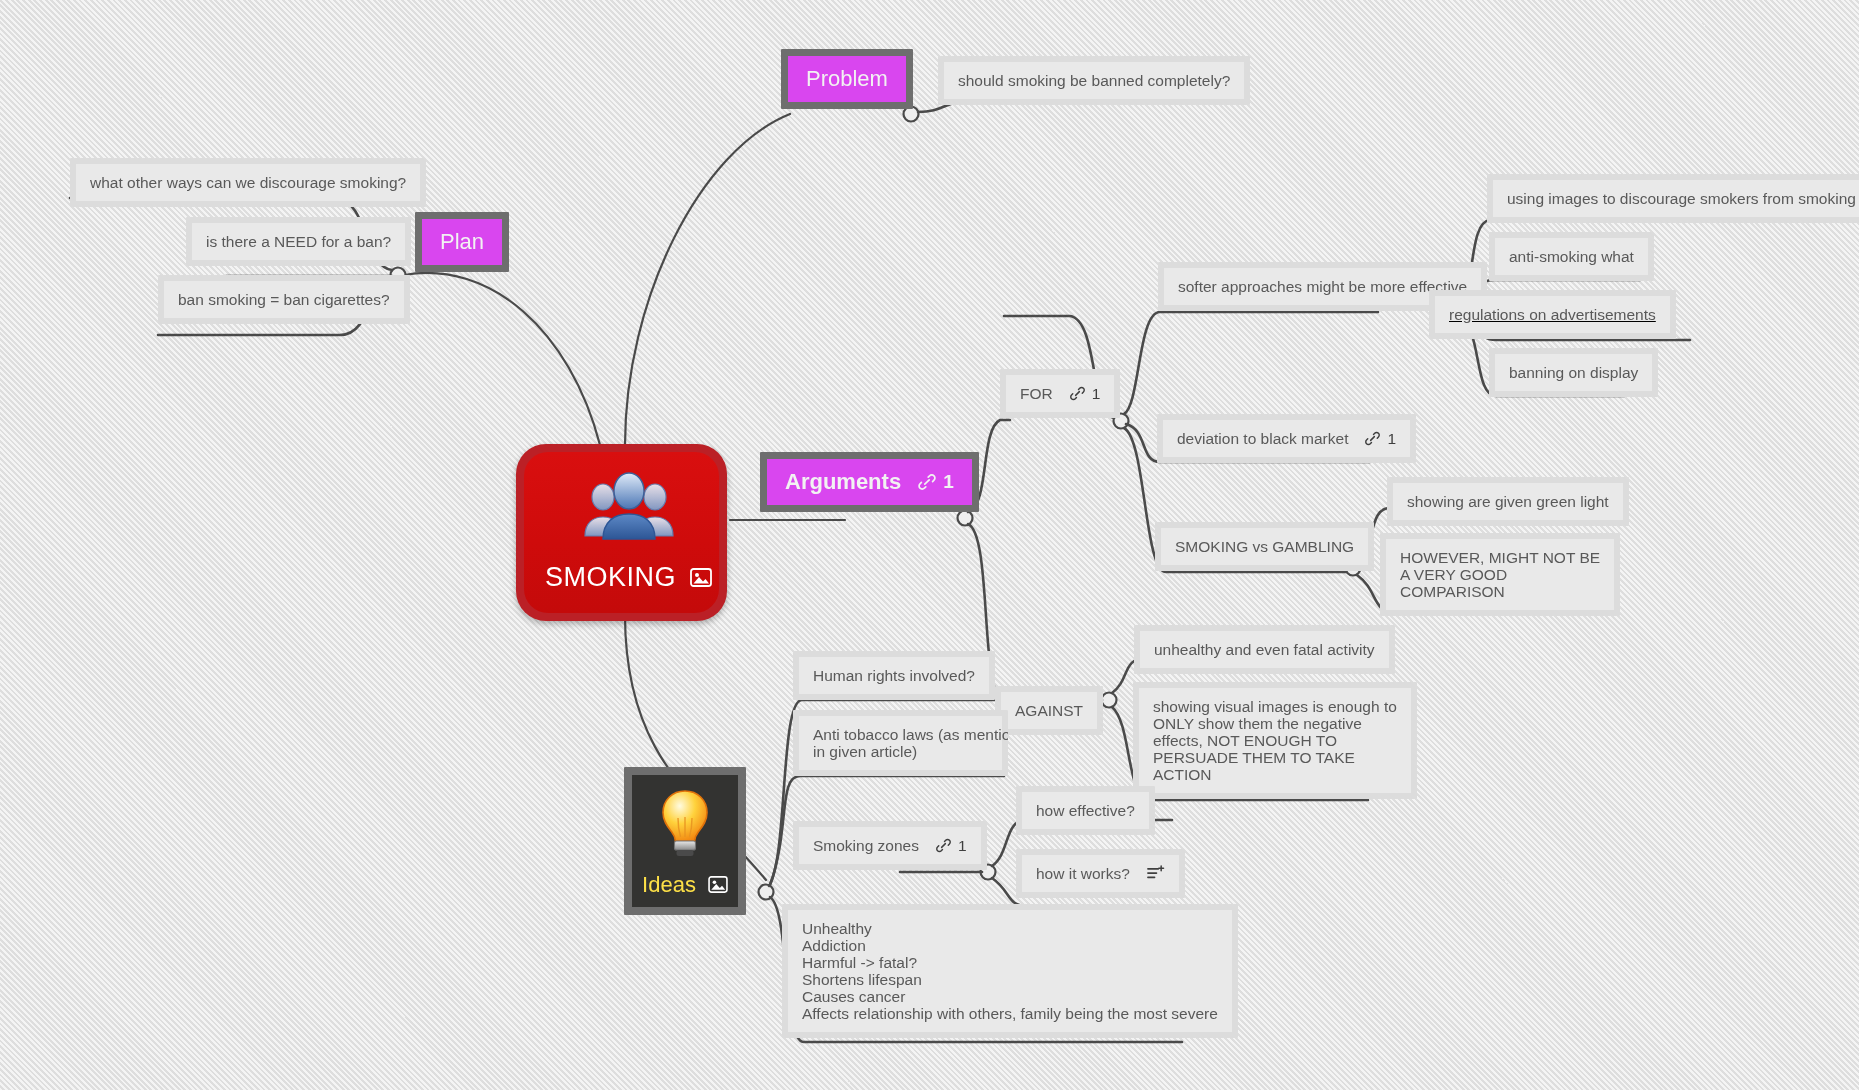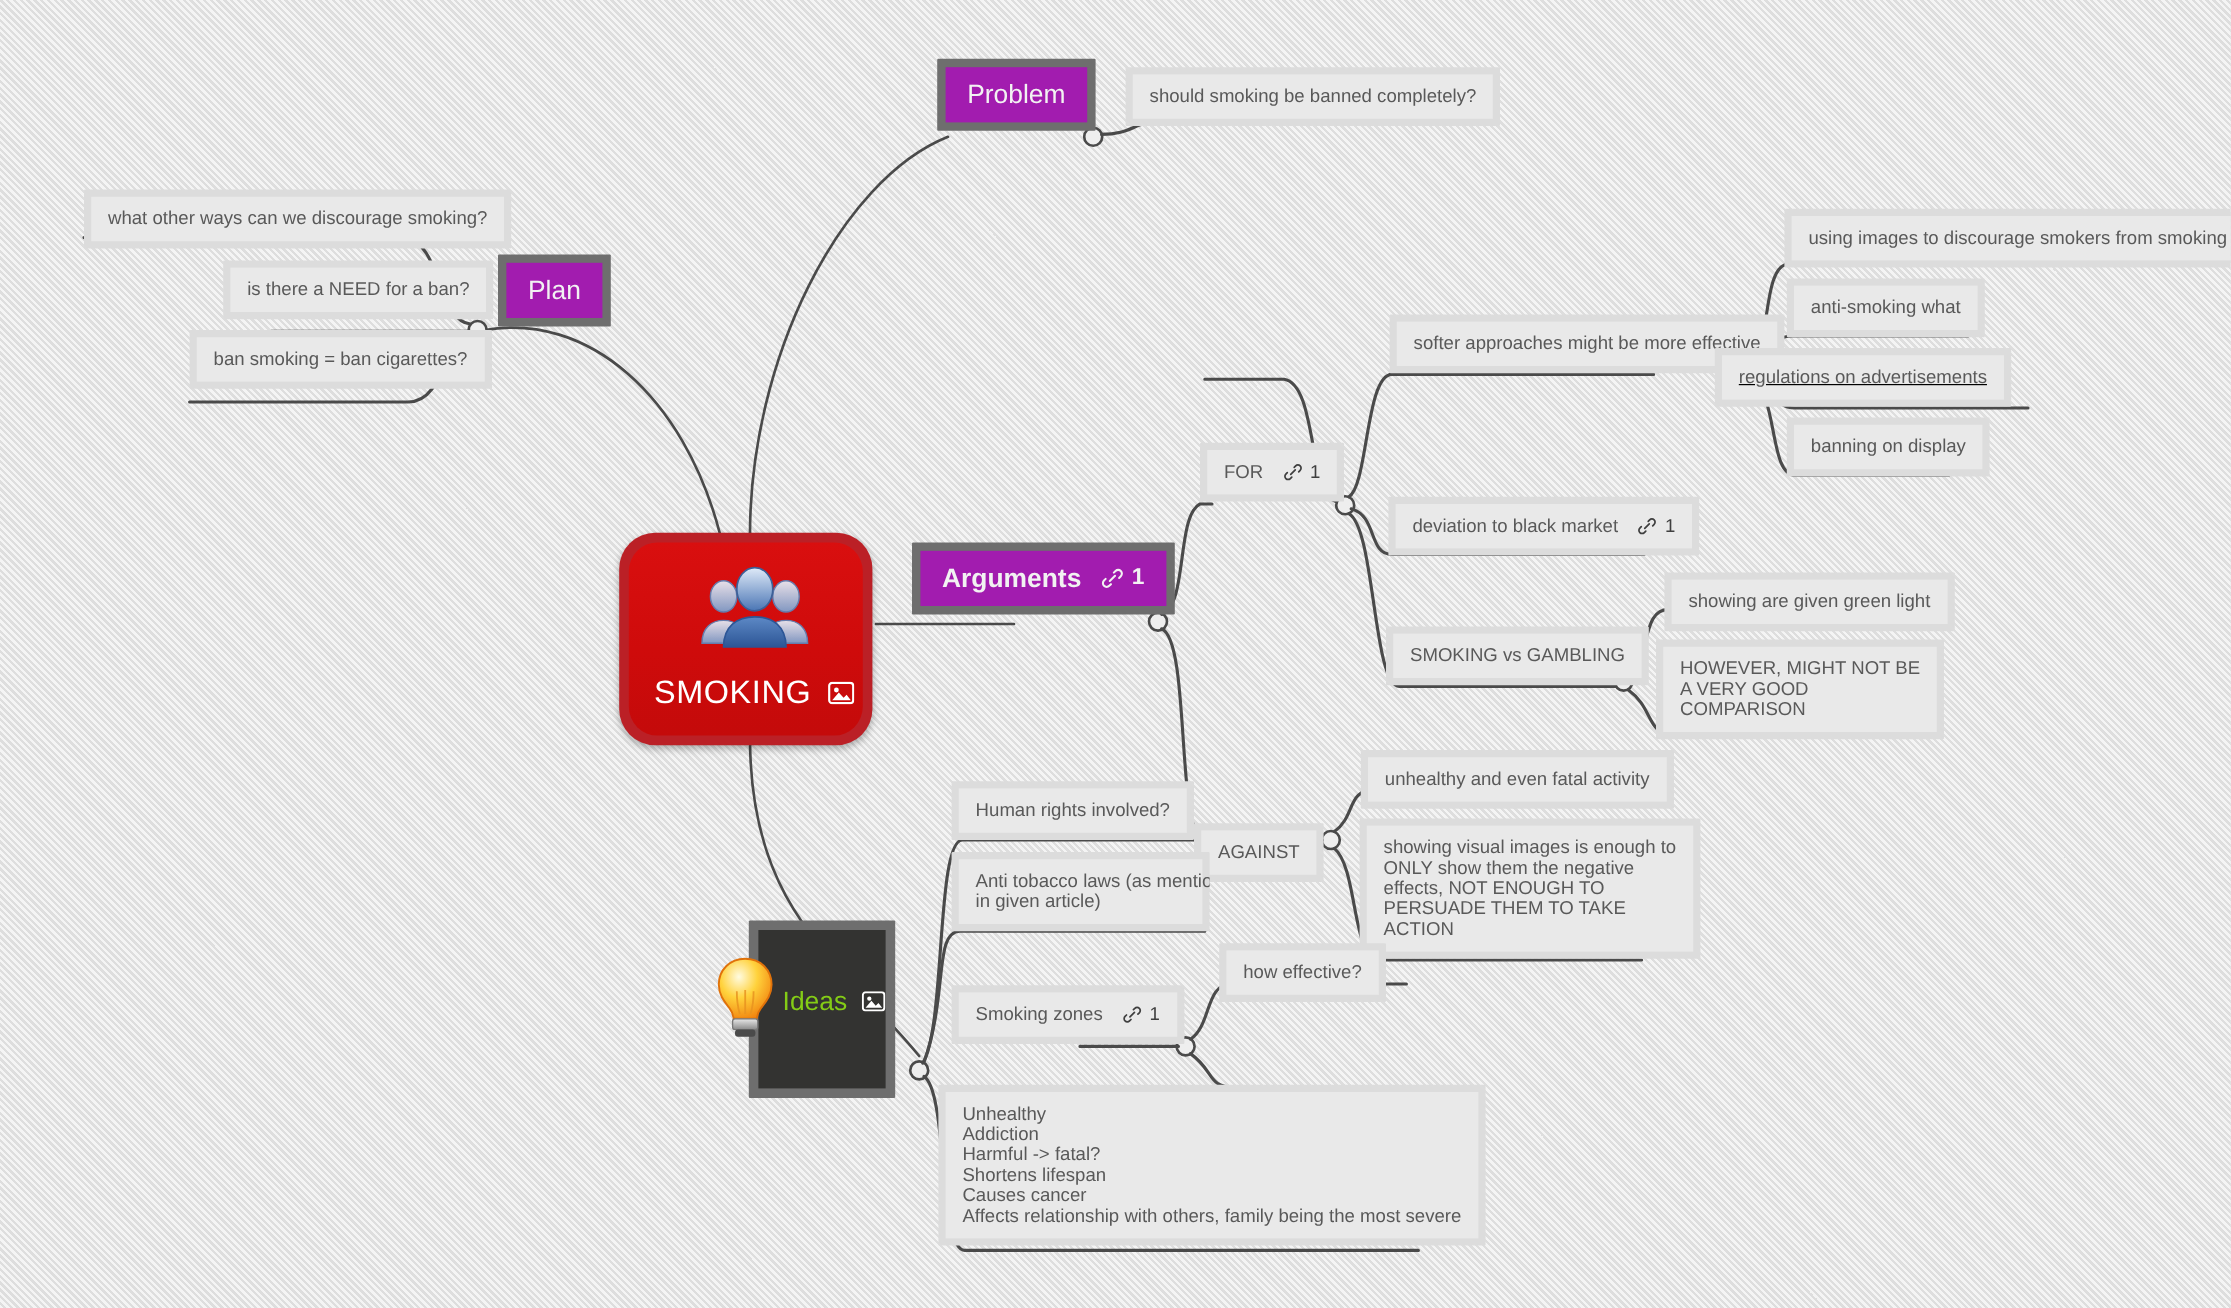--- a/index.html
+++ b/index.html
@@ -46,32 +46,32 @@
     align-items: center;
     box-sizing: border-box;
   }
   .node .txt { white-space: pre; }
   
   .node.dark {
     background: #6e6e6e;
     padding: 7px;
   }
   .node.dark > .inner {
-    background: #a21caf;
+    background: #d946ef;
     color: #f2f2f2;
     font-size: 22px;
     line-height: 26px;
     padding: 10px 18px;
   }
   
   .node.bigimg { background: #6e6e6e; padding: 8px; }
   .node.bigimg > .inner {
     background: #333331;
-    color: #84cc16;
-    flex-direction: row;
+    color: #fde047;
+    flex-direction: column;
     justify-content: flex-end;
     align-items: center;
     font-size: 22px;
     padding: 0 0 14px 0;
   }
   .bulb-wrap { flex: 1; display: flex; align-items: center; justify-content: center; }
   .bigimg-label { display: flex; align-items: center; gap: 12px; }
   
   #root-node {
     position: absolute;
@@ -393,20 +393,38 @@
         </svg>
       </span>
       <span class="cnt">1</span>
     </div>
   </div>
 
   <div class="node" style="left:1016px; top:786px;">
     <div class="inner"><span class="txt">how effective?</span></div>
   </div>
 
+  <div class="node" style="left:1016px; top:849px;">
+    <div class="inner">
+      <span class="txt">how it works?</span>
+      <span class="ic icgap">
+        <svg width="19" height="17" viewBox="0 0 20 18">
+          <g stroke="#3f3f3f" stroke-width="1.8" stroke-linecap="round">
+            <path d="M2 4h11"></path>
+              <path d="M2 8.5h9"></path>
+              <path d="M2 13h7"></path>
+          </g>
+          <g stroke="#3f3f3f" stroke-width="1.6" stroke-linecap="round">
+            <path d="M16 1v5"></path>
+              <path d="M13.5 3.5h5"></path>
+          </g>
+        </svg>
+      </span>
+    </div>
+  </div>
 
   <div class="node" style="left:782px; top:904px;">
     <div class="inner" style="line-height:17px;"><span class="txt">Unhealthy
 Addiction
 Harmful -&gt; fatal?
 Shortens lifespan
 Causes cancer
 Affects relationship with others, family being the most severe</span></div>
   </div>
 

